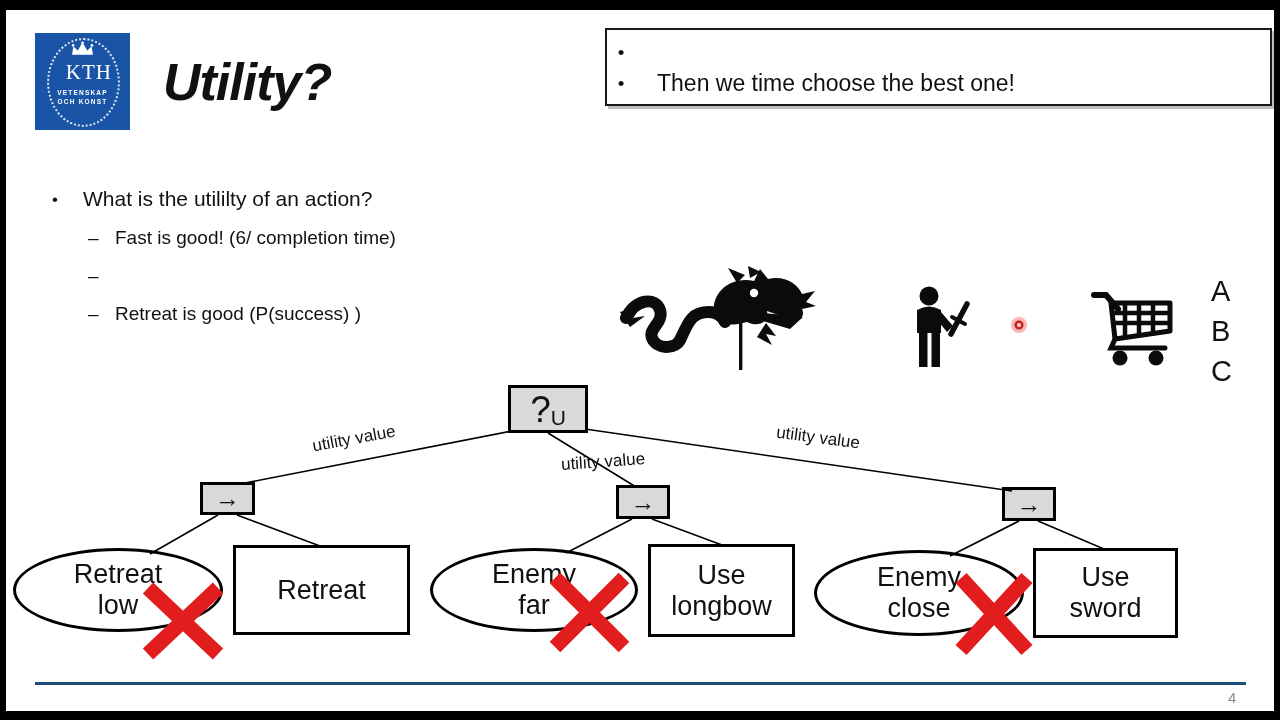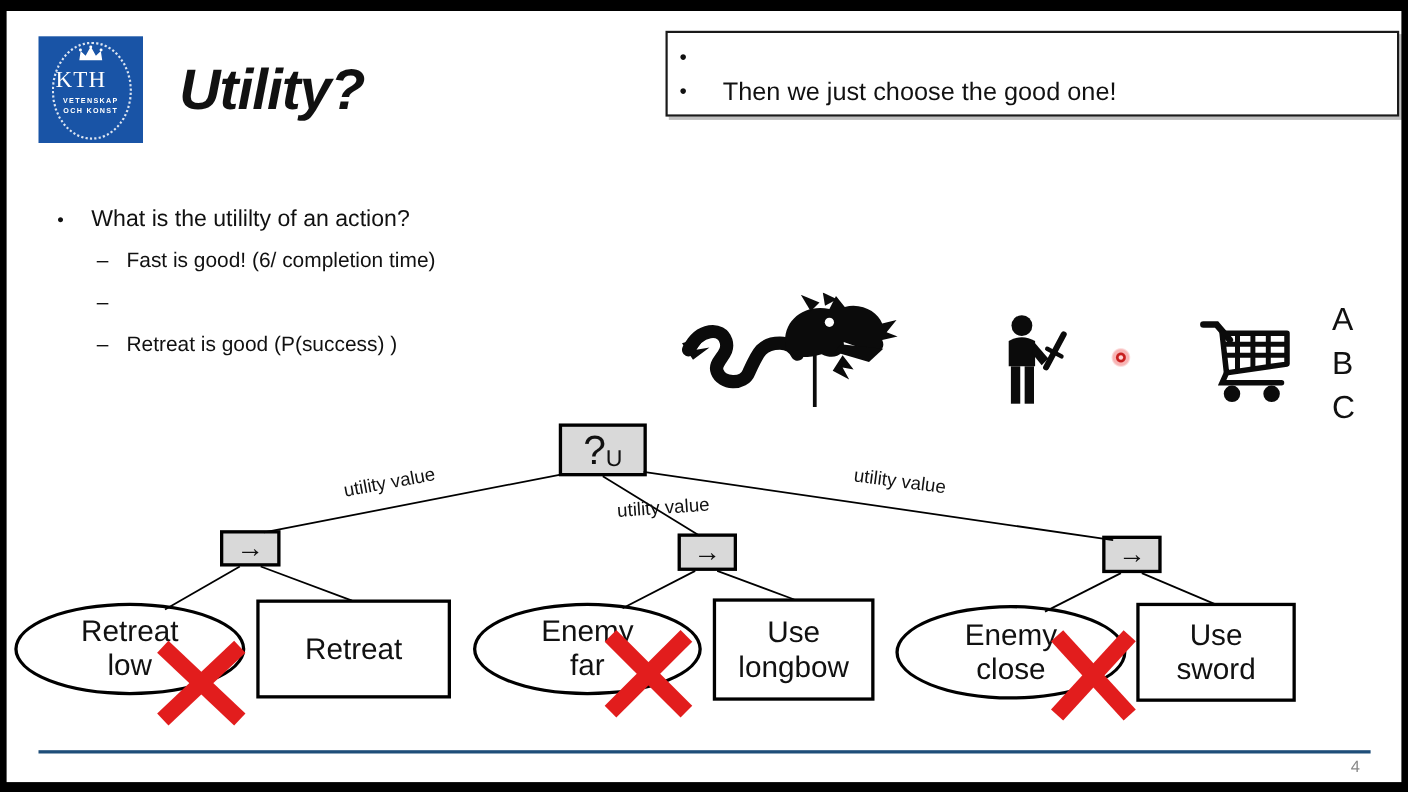--- a/index.html
+++ b/index.html
@@ -8,21 +8,21 @@
   .bar{position:absolute;background:#000;z-index:20;}
   #bar-top{left:0;top:0;width:1280px;height:10px;}
   #bar-bottom{left:0;top:711px;width:1280px;height:9px;}
   #bar-left{left:0;top:0;width:6px;height:720px;}
   #bar-right{left:1274px;top:0;width:6px;height:720px;}
 
   
   #logo{position:absolute;left:35px;top:33px;width:95px;height:97px;background:var(--kth-blue);z-index:3;}
   #logo .wreath{position:absolute;left:12px;top:5px;width:69px;height:85px;border:2px dotted rgba(255,255,255,.85);border-radius:50%;}
   #logo .crown{position:absolute;left:35px;top:8px;}
-  #logo .kth-word{position:absolute;left:0;top:27px;width:77px;text-align:center;
+  #logo .kth-word{position:absolute;left:0;top:27px;width:77px;text-align:right;
       font-family:"Liberation Serif",serif;font-size:21px;letter-spacing:1px;color:#fff;}
   #logo .cap{position:absolute;left:0;width:95px;text-align:center;color:#fff;font-size:6.5px;letter-spacing:1.2px;font-weight:700;}
   #logo .cap1{top:56px;} #logo .cap2{top:65px;}
 
   #page-title{position:absolute;left:163px;top:52px;font-size:52px;font-weight:700;letter-spacing:-1px;z-index:3;font-style:italic;}
 
   
   #callout{position:absolute;left:605px;top:28px;width:667px;height:78px;border:2px solid #1a1a1a;
       background:#fff;box-shadow:3px 3px 0 rgba(128,128,128,.5);z-index:3;box-sizing:border-box;padding-top:7px;}
   #callout .row{display:flex;font-size:23px;line-height:31px;}
@@ -104,21 +104,21 @@
   </div>
 
   <div id="page-title">Utility?</div>
 
   <div id="callout">
     <div class="row">
       <span class="marker">•</span>
     </div>
     <div class="row">
       <span class="marker">•</span>
-      <span class="txt">Then we just choose the good one!</span>
+      <span class="txt">Then we time choose the best one!</span>
     </div>
   </div>
 
   <div id="body-block">
     <div class="main-row">
       <span class="marker">•</span>
       <span class="txt">What is the utililty of an action?</span>
     </div>
     <div id="sub-points">
       <div class="row">

